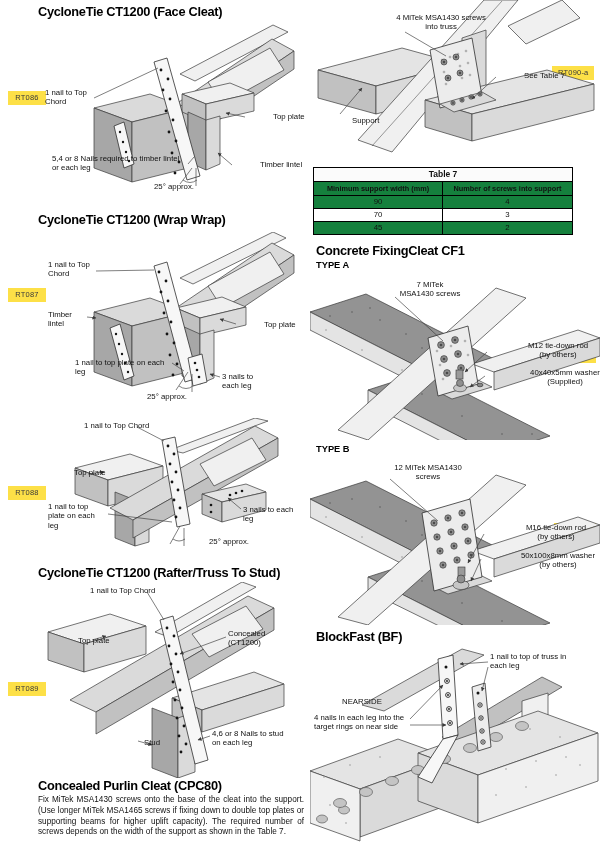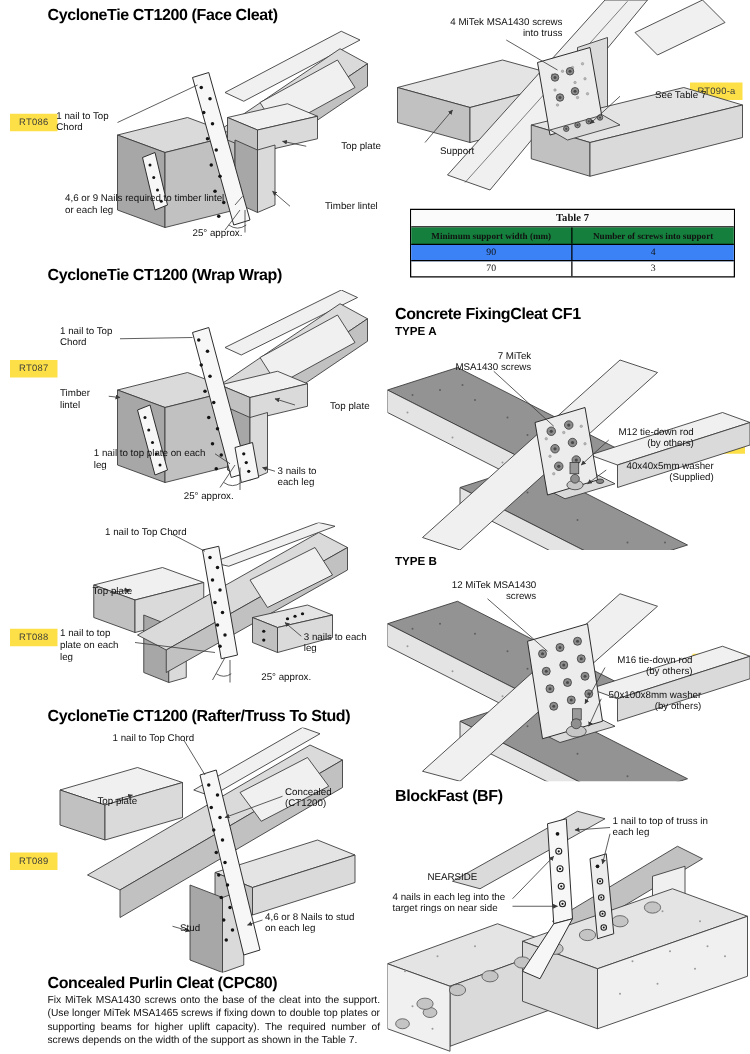--- a/index.html
+++ b/index.html
@@ -3,48 +3,48 @@
 <meta charset="utf-8">
 <style>
   html,body{margin:0;padding:0;}
   body{width:600px;height:843px;position:relative;background:#ffffff;
        font-family:"Liberation Sans",sans-serif;overflow:hidden;color:#111;}
   .h{position:absolute;font-weight:700;font-size:12.8px;letter-spacing:-0.3px;white-space:nowrap;color:#000;}
   .sub{position:absolute;font-weight:700;font-size:9.3px;white-space:nowrap;color:#000;}
   .badge{position:absolute;background:#fde047;color:#3a3a3a;font-size:7.5px;line-height:1;
          padding:3px 6px;min-width:26px;text-align:center;letter-spacing:.2px;}
   .lbl{position:absolute;font-size:7.8px;line-height:1.2;color:#111;}
-  .ctr{text-align:right;}
+  .ctr{text-align:center;margin-left:36px;}
   .nw{white-space:nowrap;padding-left:26px;}
   .dg{position:absolute;}
   .para{position:absolute;font-size:8.2px;line-height:1.32;text-align:justify;color:#111;}
   
   .pg{stroke:#3a3a3a;stroke-width:.7;stroke-linejoin:round;}
   .fA{fill:#f0f0f0}.fB{fill:#dadada}.fC{fill:#c1c1c1}.fD{fill:#a7a7a7}.fE{fill:#939393}.fF{fill:#e4e4e4}
   .strap{fill:#f7f7f7;stroke:#2e2e2e;stroke-width:.8;stroke-linejoin:round;}
   .plate{fill:#ececec;stroke:#2e2e2e;stroke-width:.8;}
   .dot{fill:#141414;}
   .ring{fill:none;stroke:#222;stroke-width:.9;}
   .scr{fill:#8d8d8d;stroke:#333;stroke-width:.6;}
   .scri{fill:#4a4a4a;}
   .hole{fill:#b8b8b8;stroke:#8a8a8a;stroke-width:.4;}
   .spkL{fill:#9a9a9a}.spkD{fill:#5e5e5e}
   .ldrg line,.ldrg path{stroke:#3a3a3a;stroke-width:.65;fill:none;}
   .edge{stroke:#3a3a3a;stroke-width:.5;}
   
-  .t7{position:absolute;left:328px;top:167px;width:260px;border:1.2px solid #000;background:#fff;box-sizing:border-box;font-family:Liberation Serif, serif;}
+  .t7{position:absolute;left:313px;top:167px;width:260px;border:1.2px solid #000;background:#fff;box-sizing:border-box;}
   .t7-title{height:13px;line-height:13px;text-align:center;font-weight:700;font-size:8.5px;border-bottom:1px solid #000;background:#fbfbfb;}
   .t7-head{display:flex;background:#15803d;border-bottom:1px solid #000;}
   .t7-hc{width:50%;text-align:center;font-weight:700;font-size:7.3px;padding:3px 0;line-height:1;box-sizing:border-box;}
   .t7-hc:first-child{border-right:1px solid #000;}
   .t7-row{display:flex;border-bottom:1px solid #000;}
   .t7-row:last-child{border-bottom:none;}
   .t7-c{width:50%;text-align:center;font-size:7.8px;padding:2px 0;line-height:1;box-sizing:border-box;}
   .t7-c:first-child{border-right:1px solid #000;}
-  .shade{background:#3b82f6;}
+  .shade{background:#15803d;}
 </style>
 </head>
 <body>
 
 <svg width="0" height="0" style="position:absolute">
   <defs>
     <marker id="arw" markerWidth="7" markerHeight="7" refX="5.5" refY="3" orient="auto">
       <path d="M0,0 L6,3 L0,6 z" fill="#3a3a3a"></path>
     </marker>
   </defs>
@@ -92,21 +92,21 @@
     <line x1="215" y1="93" x2="196" y2="89" marker-end="url(#arw)"></line>
     <line x1="158" y1="140" x2="164" y2="133"></line>
     <line x1="202" y1="141" x2="188" y2="129" marker-end="url(#arw)"></line>
     <line x1="150" y1="160" x2="162" y2="144"></line>
     <line x1="166" y1="162" x2="166" y2="144"></line>
     <path d="M153,156 Q160,161 167,156"></path>
   </g>
 </svg>
 <div class="lbl" style="left:45px;top:88px;width:52px">1 nail to Top Chord</div>
 <div class="lbl nw" style="left:247px;top:112px">Top plate</div>
-<div class="lbl" style="left:52px;top:154px;width:134px">4,6 or 9 Nails required to timber lintel or each leg</div>
+<div class="lbl" style="left:52px;top:154px;width:134px">5,4 or 8 Nails required to timber lintel or each leg</div>
 <div class="lbl nw" style="left:234px;top:160px">Timber lintel</div>
 <div class="lbl nw" style="left:128px;top:182px">25° approx.</div>
 
 <div class="h" style="left:38px;top:212px">CycloneTie CT1200 (Wrap Wrap)</div>
 <div class="badge" style="left:8px;top:288px">RT087</div>
 
 <svg class="dg" style="left:30px;top:232px" width="270" height="180" viewBox="0 0 270 180">
   <g>
     <polygon class="pg fA" points="150,46 243,0 256,6 163,52"></polygon>
     <polygon class="pg fB" points="78,122 242,11 264,23 100,134"></polygon>
@@ -156,21 +156,21 @@
     <path d="M149,154 Q156,159 163,154"></path>
   </g>
 </svg>
 <div class="lbl" style="left:48px;top:260px;width:52px">1 nail to Top Chord</div>
 <div class="lbl" style="left:48px;top:310px;width:38px">Timber lintel</div>
 <div class="lbl nw" style="left:238px;top:320px">Top plate</div>
 <div class="lbl" style="left:75px;top:358px;width:96px">1 nail to top plate on each leg</div>
 <div class="lbl" style="left:222px;top:372px;width:50px">3 nails to each leg</div>
 <div class="lbl nw" style="left:121px;top:392px">25° approx.</div>
 
-<div class="badge" style="left:8px;top:503px">RT088</div>
+<div class="badge" style="left:8px;top:486px">RT088</div>
 
 <svg class="dg" style="left:20px;top:418px" width="280" height="140" viewBox="0 0 280 140">
   <g>
     <polygon class="pg fA" points="150,32 235,0 248,3 163,35"></polygon>
     <polygon class="pg fA" points="55,50 110,36 143,48 88,62"></polygon>
     <polygon class="pg fC" points="55,50 88,62 88,88 55,76"></polygon>
     <polygon class="pg fB" points="88,62 143,48 143,74 88,88"></polygon>
     <polygon class="pg fD" points="95,74 115,82 115,128 95,120"></polygon>
     <polygon class="pg fB" points="115,82 129,78 129,124 115,128"></polygon>
     <polygon class="pg fB" points="90,90 235,8 258,20 113,102"></polygon>
@@ -327,20 +327,24 @@
     <div class="t7-hc">Minimum support width (mm)</div>
     <div class="t7-hc">Number of screws into support</div>
   </div>
   <div class="t7-row shade">
     <div class="t7-c">90</div>
     <div class="t7-c">4</div>
   </div>
   <div class="t7-row">
     <div class="t7-c">70</div>
     <div class="t7-c">3</div>
+  </div>
+  <div class="t7-row shade">
+    <div class="t7-c">45</div>
+    <div class="t7-c">2</div>
   </div>
 </div>
 
 <div class="h" style="left:316px;top:243px">Concrete FixingCleat CF1</div>
 <div class="sub" style="left:316px;top:260px">TYPE A</div>
 <div class="badge" style="left:554px;top:349px">RT090-b</div>
 
 <svg class="dg" style="left:310px;top:272px" width="290" height="168" viewBox="0 0 290 168">
   <g>
     <polygon class="pg fE" points="0,40 56,22 182,86 126,104"></polygon>

